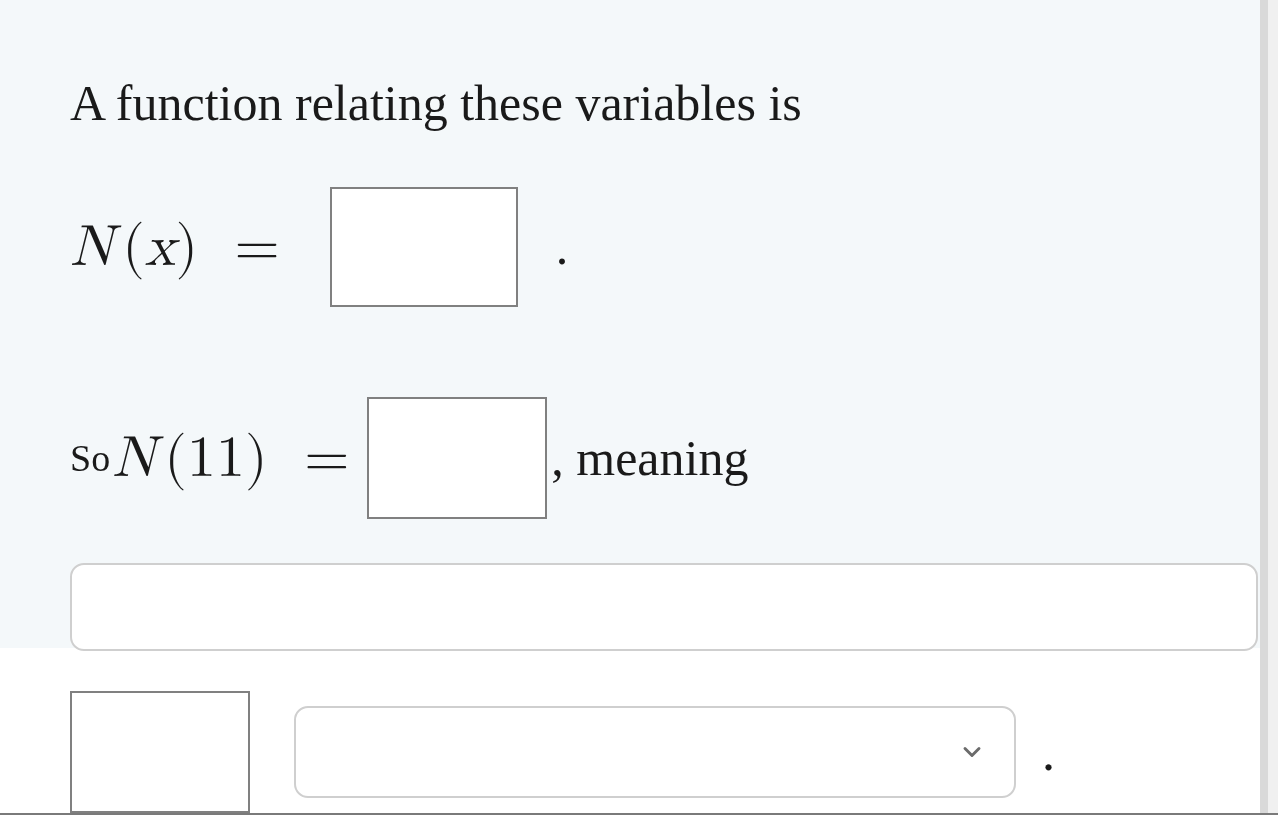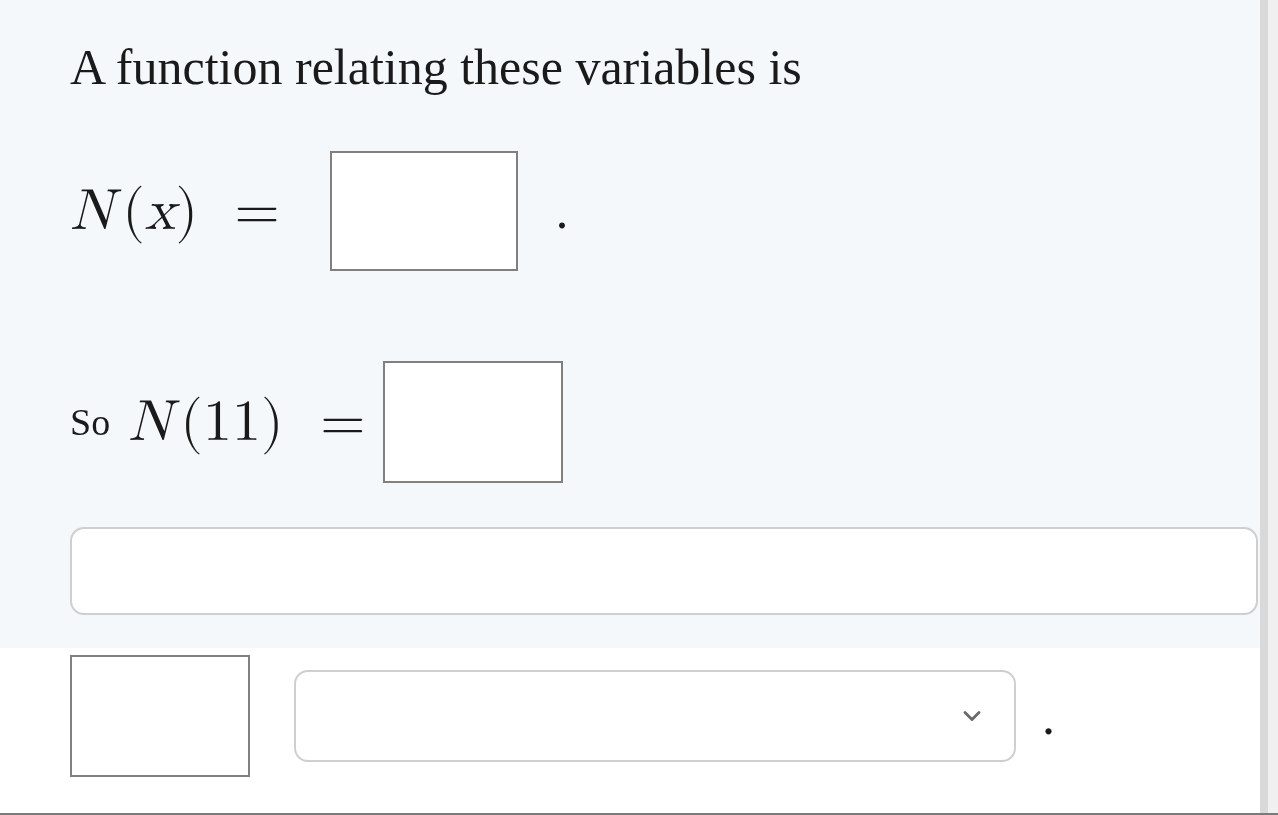--- a/index.html
+++ b/index.html
@@ -16,21 +16,21 @@
     color: #1a1a1a;
   }
   .content-panel {
     position: absolute;
     left: 0;
     top: 0;
     width: 1268px;
     height: 648px;
     background: #f4f8fa;
     box-sizing: border-box;
-    padding: 40px 0 0 70px;
+    padding: 76px 0 0 70px;
   }
   
   .scroll-outer {
     position: absolute;
     right: 0;
     top: 0;
     width: 10px;
     height: 815px;
     background: #f0f0f0;
   }
@@ -141,25 +141,26 @@
     <span class="math">
       <span>N</span><span class="sp"></span><span class="up">(</span><span>x</span><span class="up">)</span>
       <span class="sp"></span><span class="sp"></span><span class="up">=</span>
     </span>
     <span class="answer-box box-a"></span>
     <span class="period-big">.</span>
   </div>
 
   <div class="line math-row-2">
     <span style="font-size:38px;">So </span>
-    <span class="math" style="margin-left:18px;">
+    <span class="math" style="margin-left:2px;">
       <span>N</span><span class="sp"></span><span class="up">(</span><span class="up">11</span><span class="up">)</span>
       <span class="sp"></span><span class="sp"></span><span class="up">=</span>
     </span>
     <span class="answer-box box-b"></span>
+    <span class="after-text">, meaning</span>
   </div>
 
   <div class="long-input"></div>
 
   <div class="bottom-row">
     <span class="answer-box box-c"></span>
     <div class="select-box">
       <span class="chevron">
         <svg viewBox="0 0 24 24" fill="none" stroke="#6b6b6b" stroke-width="2.5" stroke-linecap="round" stroke-linejoin="round">
             <polyline points="6 9 12 15 18 9"></polyline>

